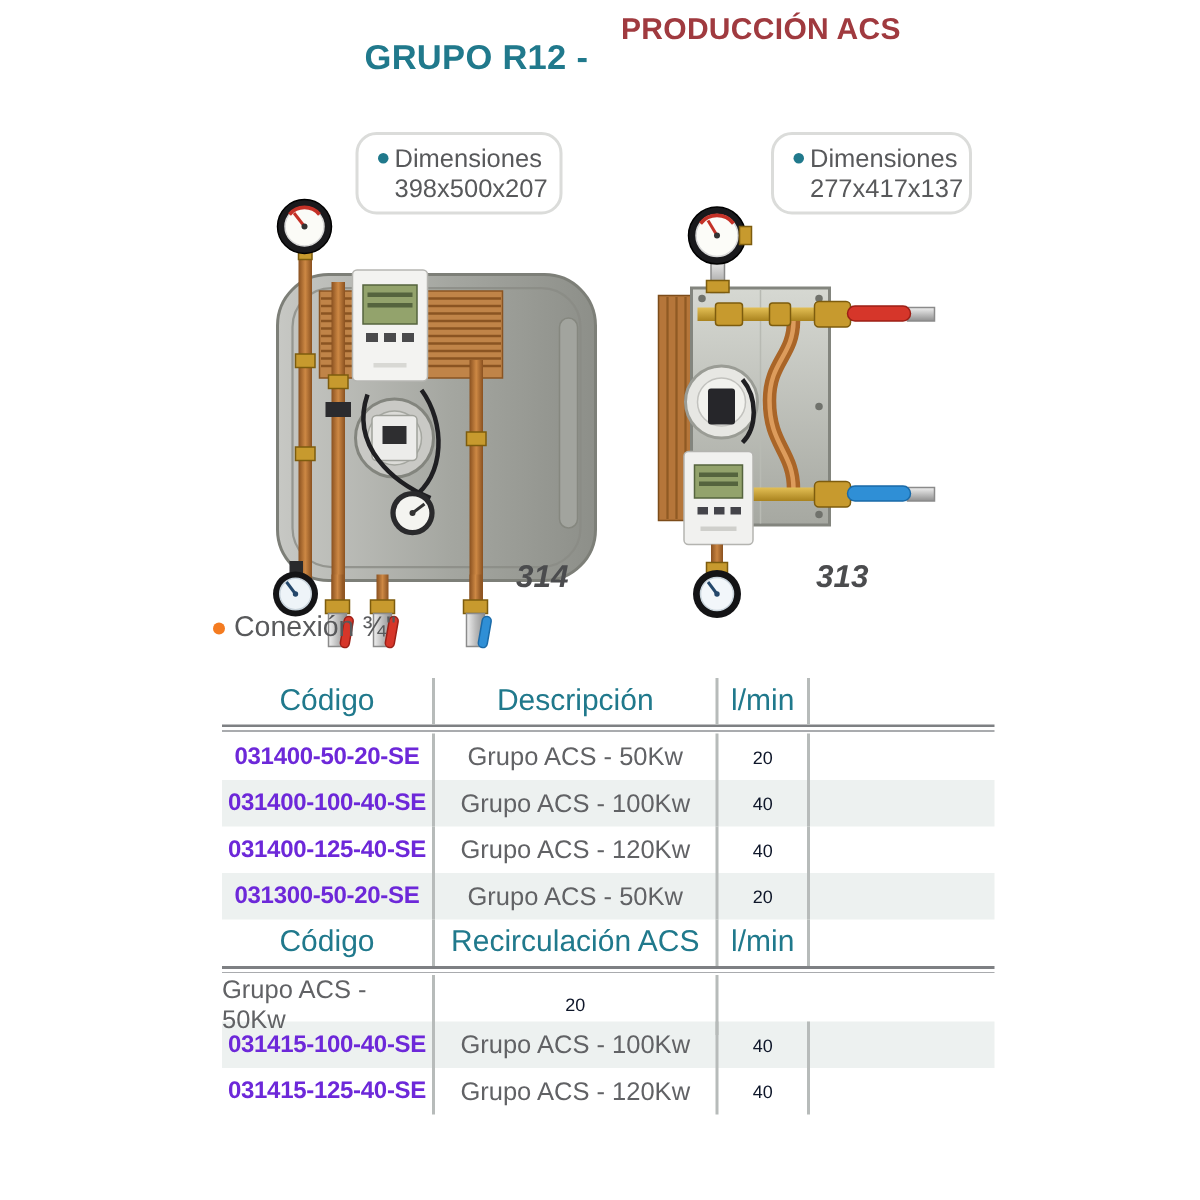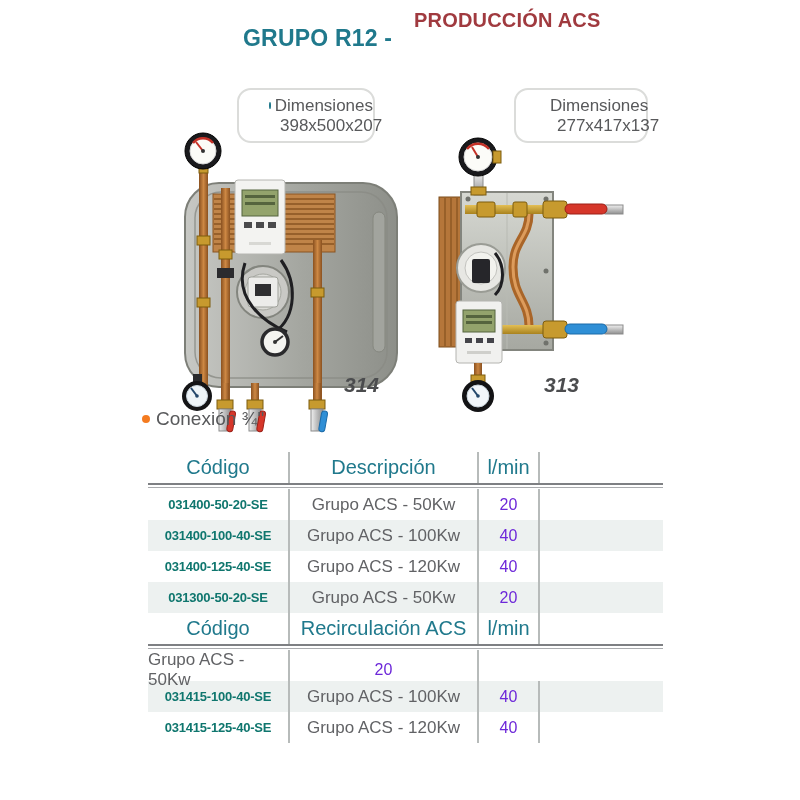--- a/index.html
+++ b/index.html
@@ -3,41 +3,41 @@
 <meta charset="utf-8">
 <style>
   *{margin:0;padding:0;box-sizing:border-box}
   html,body{width:800px;height:800px}
   body{background:#ffffff;font-family:"Liberation Sans",sans-serif;position:relative;overflow:hidden}
   
   .title-teal{position:absolute;left:243px;top:25px;font-size:23px;font-weight:bold;color:#20798c;letter-spacing:.2px}
   .title-red{position:absolute;left:414px;top:9px;font-size:20px;font-weight:bold;color:#a03a3f;line-height:22px;letter-spacing:.2px}
   
   .dimbox{position:absolute;top:88px;height:55px;background:#fff;border:2px solid #dbdcda;border-radius:14px;
-          display:flex;flex-direction:column;justify-content:center;padding-left:30px;
+          display:flex;flex-direction:column;justify-content:center;padding-left:13px;
           font-size:17px;color:#58595b;line-height:20px}
   .dim-l1{display:flex;align-items:center;gap:4px}
   .dim-l2{padding-left:11px}
   .dot{display:inline-block;width:7px;height:7px;border-radius:50%}
   .dot-teal{background:#20798c}
   .dot-orange{background:#f47b20;width:8px;height:8px}
   
   .fig-label{position:absolute;font-size:21px;font-weight:bold;font-style:italic;color:#4b4c4e}
   
   .conn{position:absolute;left:142px;top:408px;display:flex;align-items:center;gap:6px;font-size:19px;color:#58595b}
   
   .dtable{position:absolute;left:148px;top:452px;width:515px}
   .trow{display:grid;grid-template-columns:140px 189px 61px 125px;height:31px}
   .trow .c{height:100%;display:flex;align-items:center;justify-content:center}
   .trow .c + .c{border-left:2px solid #b7bbba}
   .striped{background:#edf1f0}
   .h-label{color:#20798c;font-weight:normal;font-size:20px}
-  .code{font-weight:bold;font-size:13px;color:#0f766e;letter-spacing:-.2px}
+  .code{font-weight:bold;font-size:16px;color:#6d28d9;letter-spacing:-.2px}
   .desc{font-size:17px;color:#616265}
-  .lmin{font-size:16px;color:#6d28d9}
+  .lmin{font-size:12px;color:#0f172a}
   .dbl{height:6px;background:linear-gradient(to bottom,#7e8083 0,#7e8083 2px,#ffffff 2px,#ffffff 4px,#a9abae 4px,#a9abae 5px,transparent 5px)}
   svg{position:absolute}
 </style>
 </head>
 <body>
 
 <div class="title-teal">GRUPO R12 -</div>
 <div class="title-red">
   <div>PRODUCCIÓN ACS</div>
 </div>

